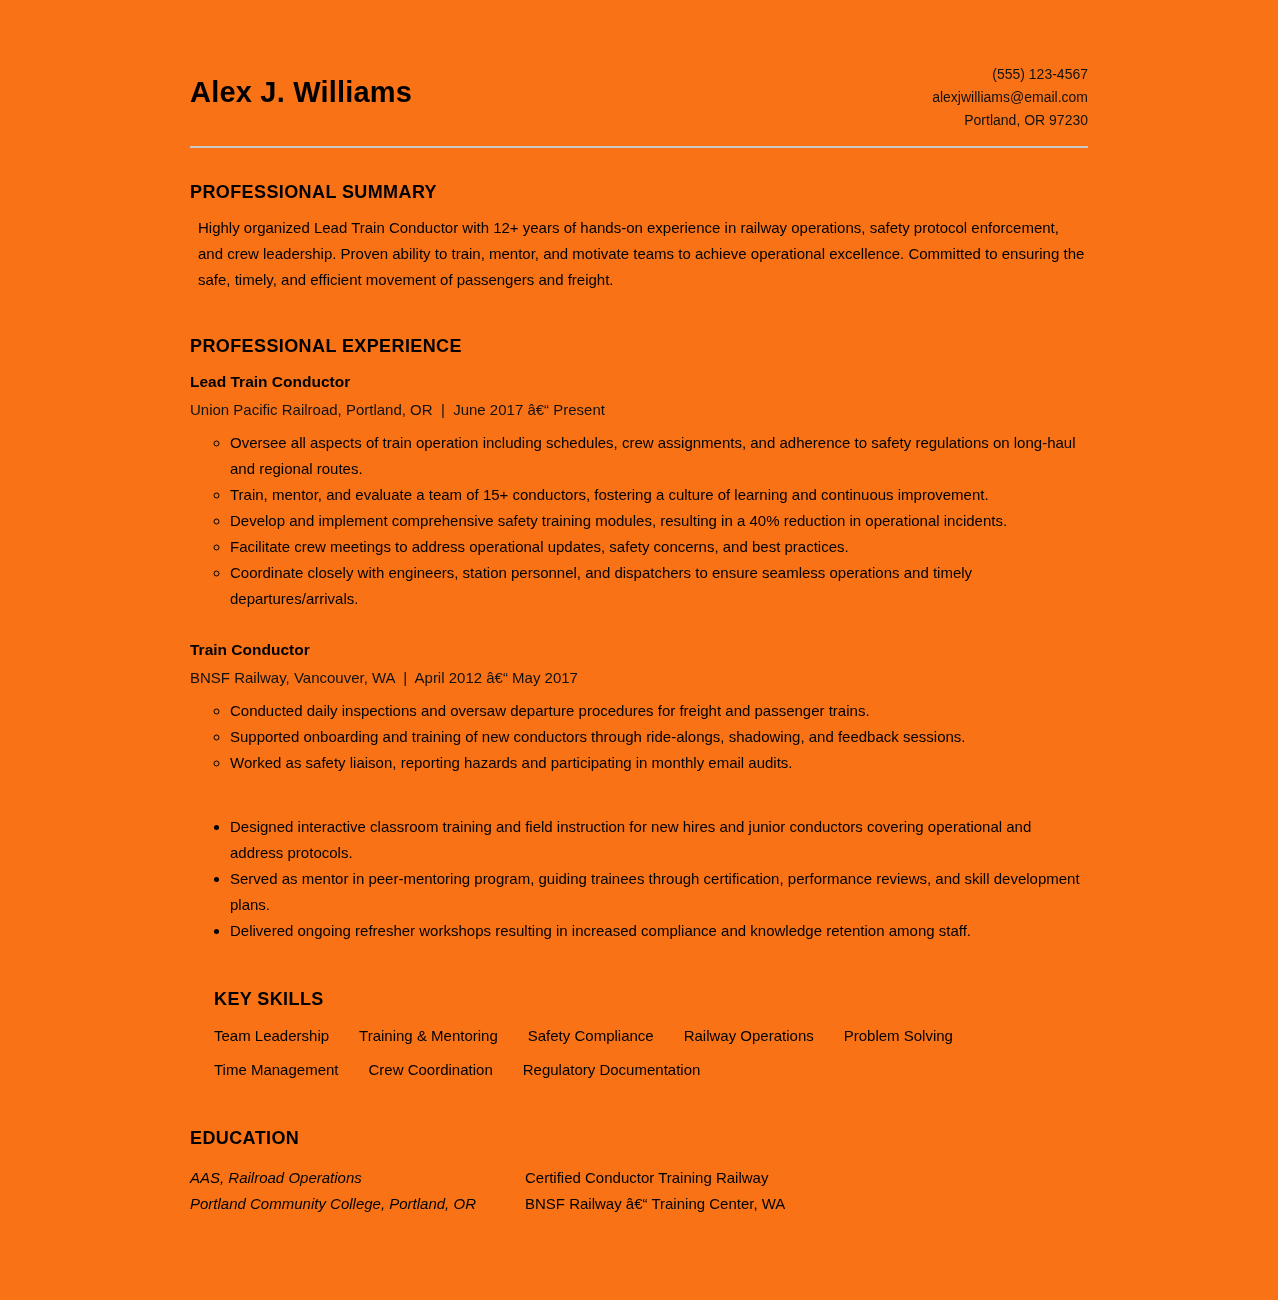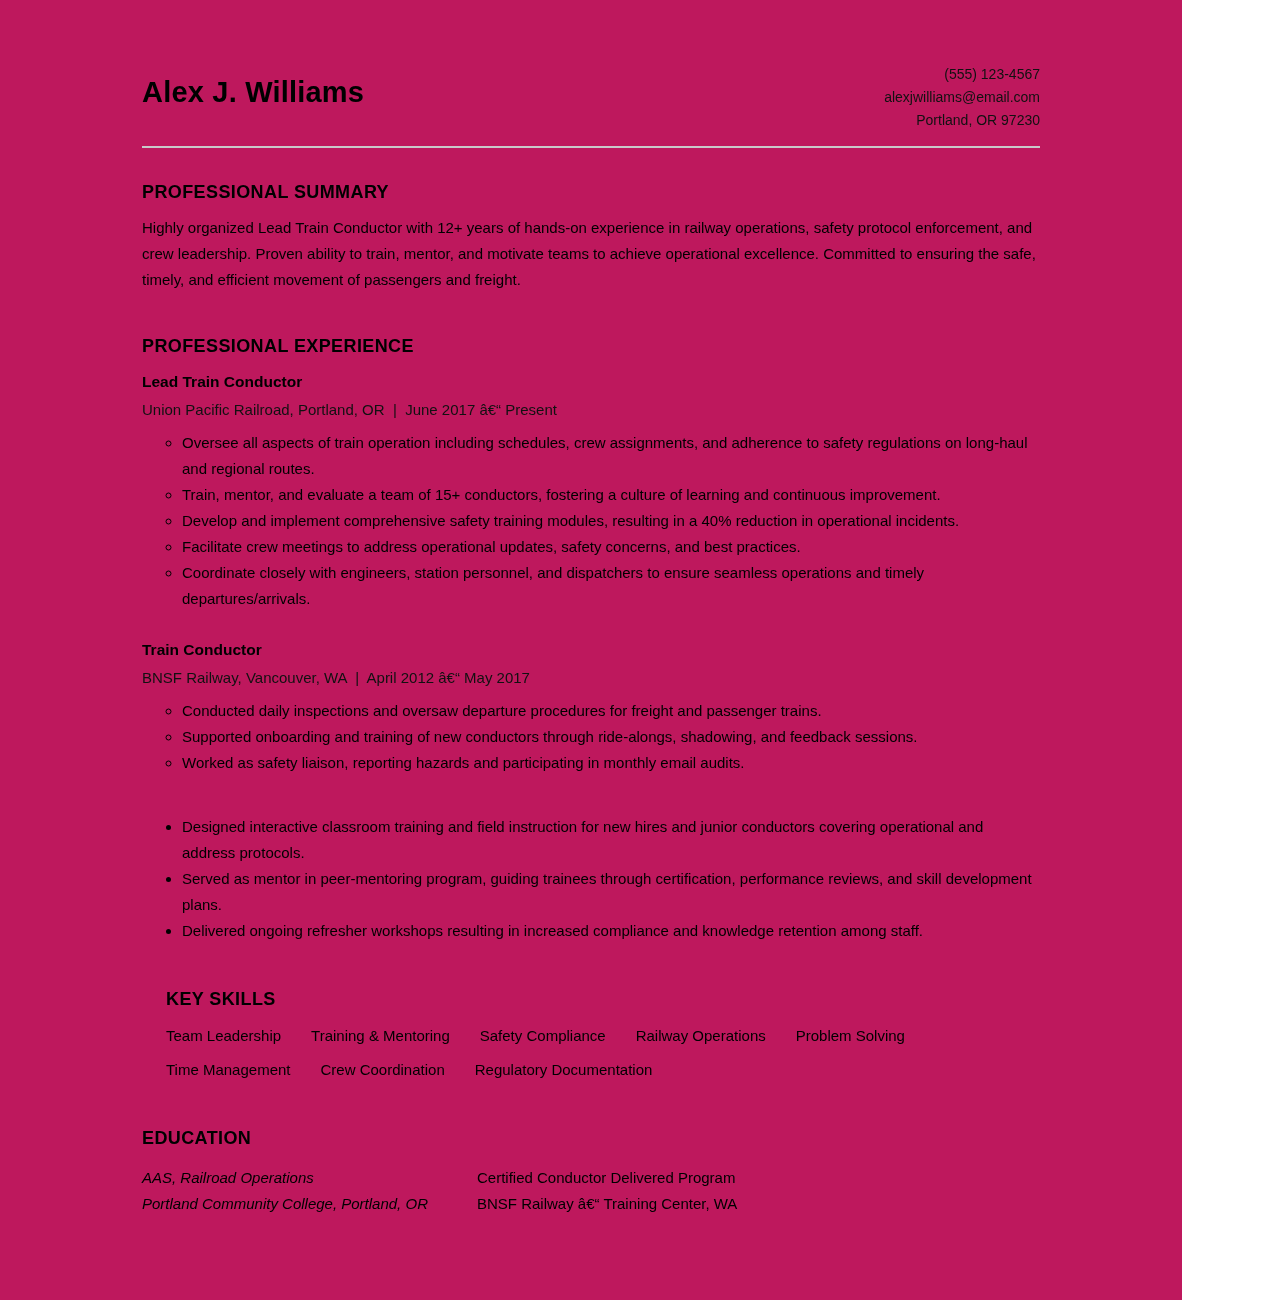--- a/index.html
+++ b/index.html
@@ -3,23 +3,23 @@
 <meta charset="utf-8">
 <style>
   * { box-sizing: border-box; }
   html, body { margin: 0; padding: 0; background: #ffffff; }
   body {
     font-family: "Liberation Sans", sans-serif;
     color: #000000;
     -webkit-font-smoothing: antialiased;
   }
   .page {
-    width: 1182px;
+    width: 1278px;
     min-height: 1300px;
-    background: #be185d;
+    background: #f97316;
     position: relative;
   }
   .content {
     width: 898px;
     margin: 0 auto;
     padding-top: 62px;
   }
 
   
   .header {
@@ -52,21 +52,21 @@
   .sec-education  { margin-top: 48px; }
 
   h2 {
     font-size: 18px;
     font-weight: bold;
     margin: 0;
     letter-spacing: 0.4px;
     line-height: 22px;
   }
   .summary-text {
-    margin: 12px 0 0 0;
+    margin: 12px 0 0 8px;
     font-size: 15px;
     line-height: 26px;
   }
 
   
   .job-title {
     font-size: 15.5px;
     font-weight: bold;
     margin: 15px 0 0 0;
     line-height: 20px;
@@ -180,20 +180,20 @@
     </section>
 
     <section class="sec-education">
       <h2>EDUCATION</h2>
       <div class="edu-row">
         <div class="edu edu-first">
           <div>AAS, Railroad Operations</div>
           <div>Portland Community College, Portland, OR</div>
         </div>
         <div class="edu">
-          <div>Certified Conductor Delivered Program</div>
+          <div>Certified Conductor Training Railway</div>
           <div>BNSF Railway â€“ Training Center, WA</div>
         </div>
       </div>
     </section>
 
   </div>
 </div>
 
 </body></html>

